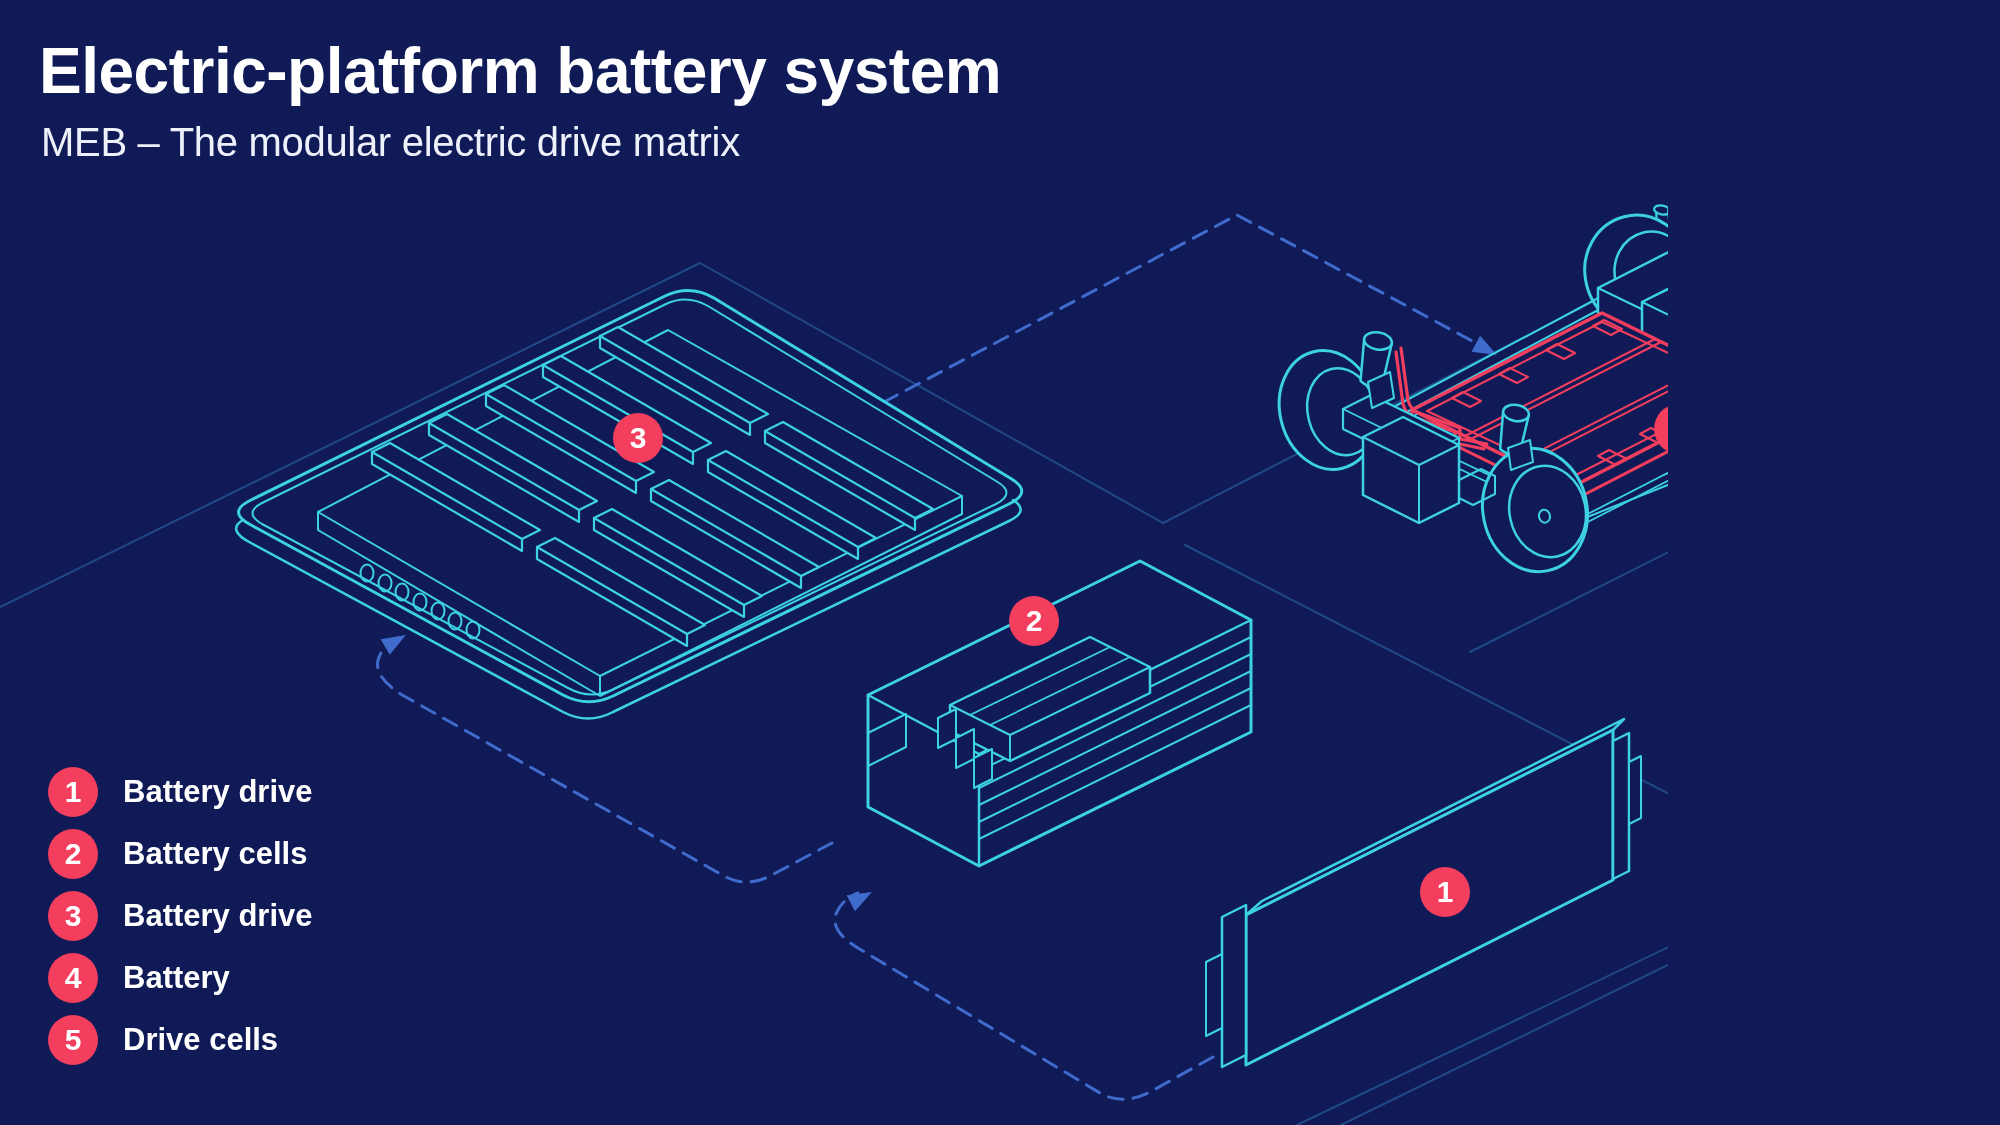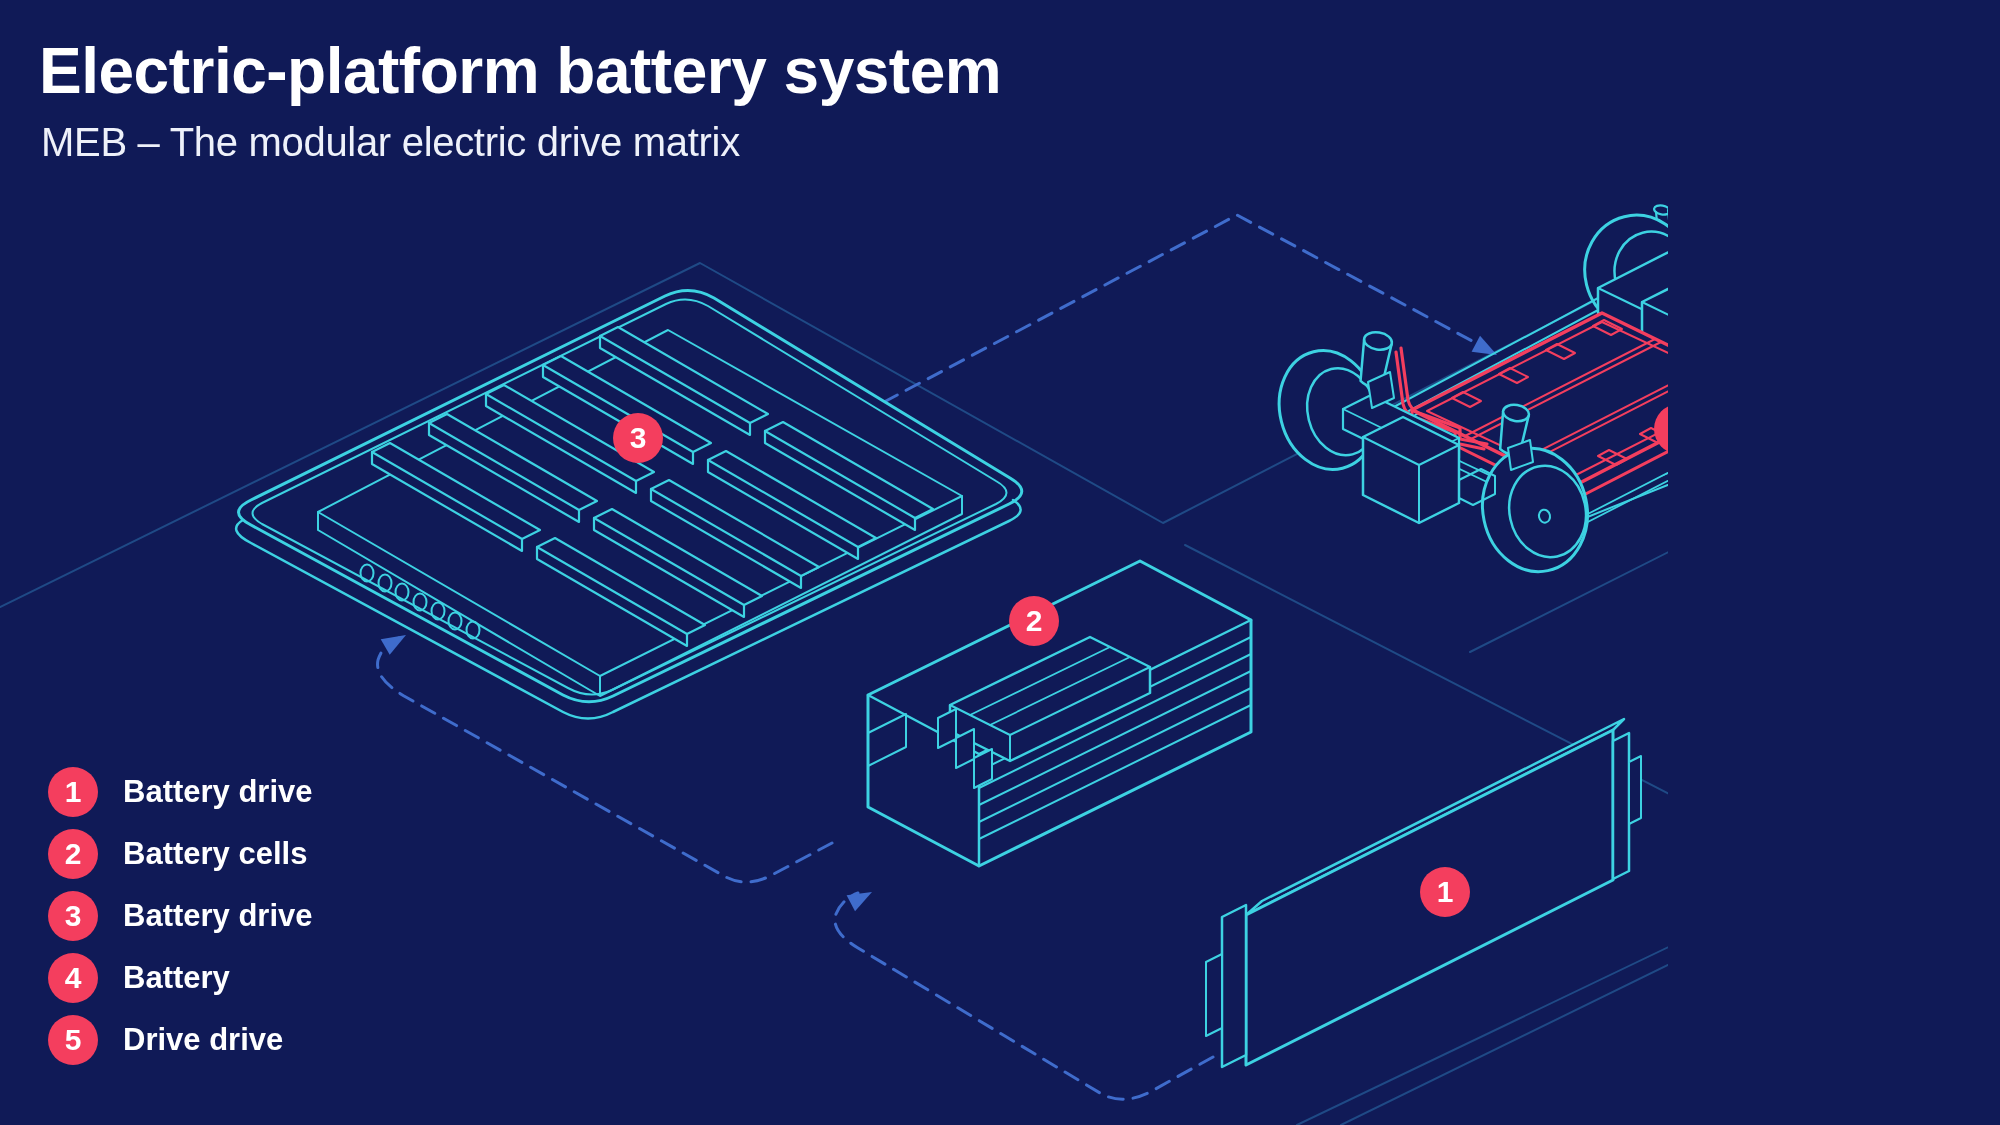--- a/index.html
+++ b/index.html
@@ -208,21 +208,21 @@
     <div class="legend-item">
       <span class="badge">3</span>
       <span class="legend-label">Battery drive</span>
     </div>
     <div class="legend-item">
       <span class="badge">4</span>
       <span class="legend-label">Battery</span>
     </div>
     <div class="legend-item">
       <span class="badge">5</span>
-      <span class="legend-label">Drive drive</span>
+      <span class="legend-label">Drive cells</span>
     </div>
   </div>
 
   <div class="marker badge" style="left:1420px;top:867px;">1</div>
   <div class="marker badge" style="left:1009px;top:596px;">2</div>
   <div class="marker badge" style="left:613px;top:413px;">3</div>
   <div class="marker badge" style="left:1654px;top:404px;">4</div>
   <div class="marker badge" style="left:1730px;top:242px;">5</div>
 
 </div>

